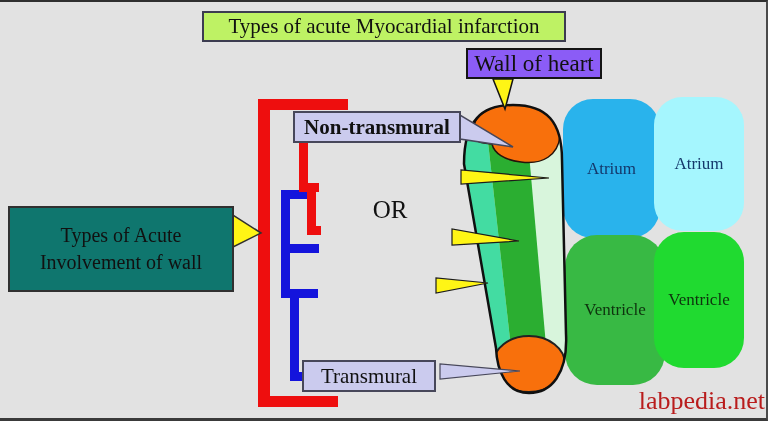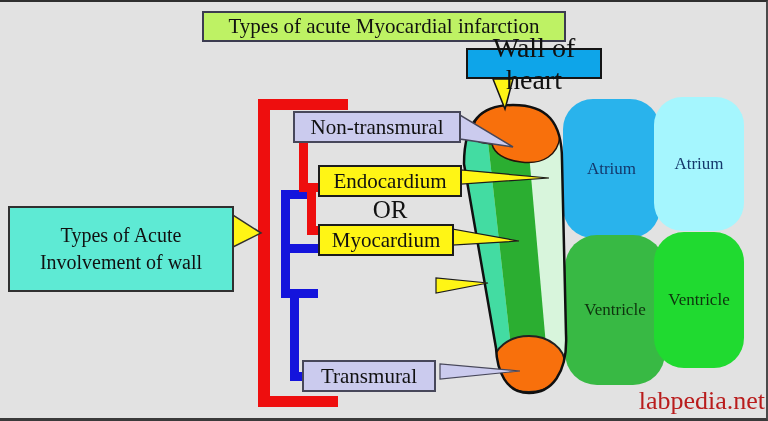--- a/index.html
+++ b/index.html
@@ -6,27 +6,27 @@
   *{box-sizing:border-box;}
   .canvas{
     position:relative;width:768px;height:421px;overflow:hidden;
     background:#e2e2e2;
     border-top:2px solid #2f2f2f;border-right:2px solid #4a4a4a;border-bottom:3px solid #3a3a3a;
     font-family:"Liberation Serif","DejaVu Serif",serif;color:#111;
   }
   .abs{position:absolute;}
   .box{display:flex;align-items:center;justify-content:center;text-align:center;z-index:3;}
   .title-box{left:202px;top:9px;width:364px;height:31px;background:#bef264;border:2px solid #3c3c50;font-size:21px;}
-  .wall-box{left:466px;top:46px;width:136px;height:31px;background:#0ea5e9;border:2px solid #141414;font-size:28px;}
-  .left-box{left:8px;top:204px;width:226px;height:86px;background:#5eead4;border:2px solid #303030;
+  .wall-box{left:466px;top:46px;width:136px;height:31px;background:#8b5cf6;border:2px solid #141414;font-size:23px;}
+  .left-box{left:8px;top:204px;width:226px;height:86px;background:#0f766e;border:2px solid #303030;
             font-size:20px;line-height:27px;flex-direction:column;}
   .lav{background:#cbcbee;border:2px solid #47475a;}
   .yel{background:#fff515;border:2px solid #1c1c1c;}
   .lbl{height:32px;font-size:21px;}
-  .nontrans{left:293px;top:109px;width:168px;}
+  .nontrans{left:293px;top:109px;width:168px;font-weight:bold;}
   .endo{left:318px;top:163px;width:144px;}
   .or-text{left:355px;top:194px;width:70px;height:28px;font-size:25px;background:transparent;z-index:3;}
   .myo{left:318px;top:222px;width:136px;}
   .epi{left:317px;top:272px;width:118px;}
   .trans{left:302px;top:358px;width:134px;}
   .line{position:absolute;z-index:1;}
   .red{background:#ee0e0e;}
   .blue{background:#1414dc;}
   .region{display:flex;align-items:center;justify-content:center;z-index:0;font-size:17px;}
   .atrium-l{left:563px;top:97px;width:97px;height:139px;background:#29b3ec;border-radius:30px;color:#14386b;}
@@ -97,19 +97,17 @@
 
   <div class="abs box title-box">Types of acute Myocardial infarction</div>
   <div class="abs box wall-box">Wall of heart</div>
 
   <div class="abs box left-box">
     <div>Types of Acute</div>
     <div>Involvement of wall</div>
   </div>
 
   <div class="abs box lbl lav nontrans">Non-transmural</div>
-  <div class="abs box lbl yel endo">Endocardium</div>
   <div class="abs box or-text">OR</div>
-  <div class="abs box lbl yel myo">Myocardium</div>
   <div class="abs box lbl lav trans">Transmural</div>
 
   <div class="abs watermark">labpedia.net</div>
 </div>
 
 </body></html>

